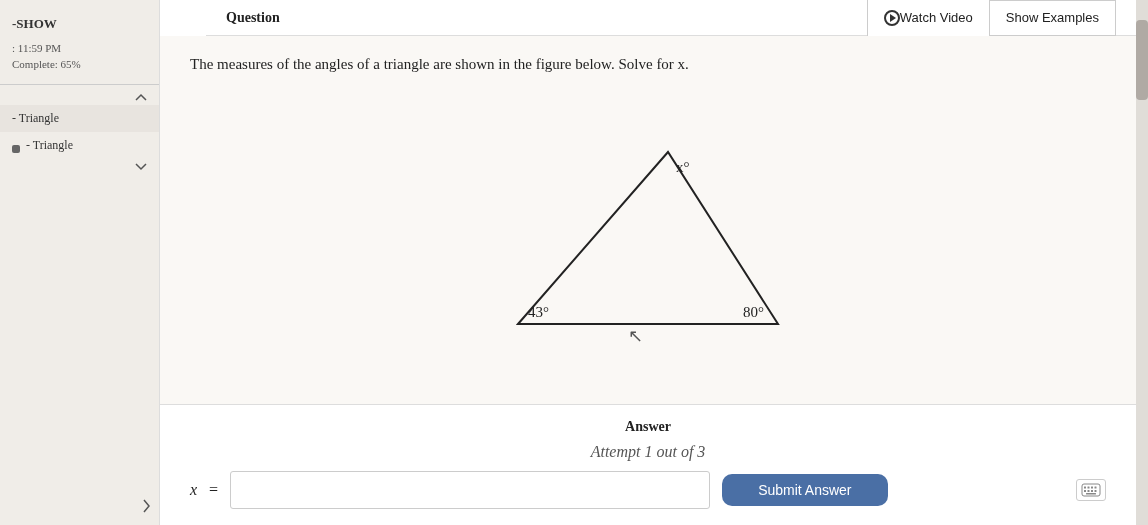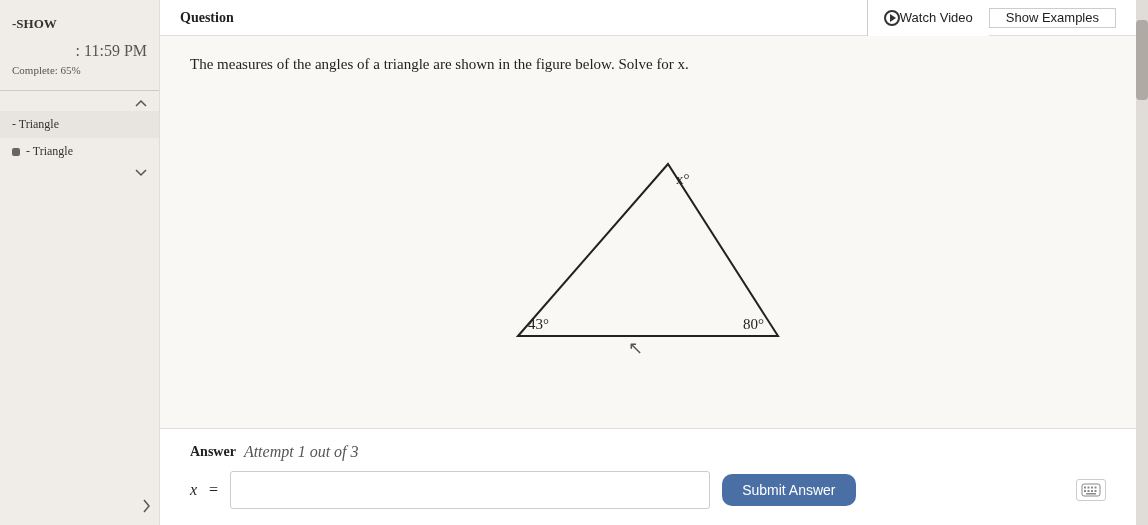--- a/index.html
+++ b/index.html
@@ -23,24 +23,23 @@
       border-right: 1px solid #ddd;
       position: relative;
     }
     .sidebar-title {
       font-size: 13px;
       font-weight: bold;
       color: #333;
       padding: 8px 12px;
     }
     .sidebar-time {
-      font-size: 16px;
+      font-size: 11px;
       color: #555;
       padding: 2px 12px;
-      text-align: right;
     }
     .sidebar-complete {
       font-size: 11px;
       color: #555;
       padding: 2px 12px 10px;
     }
     .sidebar-divider {
       border: none;
       border-top: 1px solid #ccc;
       margin: 4px 0;
@@ -50,21 +49,21 @@
       justify-content: flex-end;
       padding: 4px 12px;
       cursor: pointer;
     }
     .sidebar-item {
       font-size: 12px;
       color: #333;
       padding: 6px 12px;
       cursor: pointer;
       display: flex;
-      align-items: center;
+      align-items: flex-end;
       gap: 6px;
     }
     .sidebar-item.active {
       background: #e8e4df;
     }
     .sidebar-item-dot {
       width: 8px;
       height: 8px;
       background: #666;
       border-radius: 2px;
@@ -94,20 +93,21 @@
     }
 
     
     .topbar {
       display: flex;
       align-items: center;
       border-bottom: 1px solid #ddd;
       padding: 0 20px;
       height: 36px;
       gap: 0;
+      margin-left: 46px;
     }
     .topbar-question {
       font-size: 14px;
       font-weight: bold;
       color: #222;
       flex: 1;
     }
     .topbar-watch {
       display: flex;
       align-items: center;
@@ -138,21 +138,21 @@
       border-bottom: 4px solid transparent;
       border-left: 6px solid #333;
       margin-left: 2px;
     }
     .topbar-examples {
       border: 1px solid #ccc;
       padding: 5px 16px;
       font-size: 13px;
       color: #222;
       cursor: pointer;
-      height: 20px;
+      height: 36px;
       background: #fff;
       display: flex;
       align-items: center;
     }
 
     
     .content {
       flex: 1;
       padding: 20px 30px 10px;
       background: #faf8f5;
@@ -184,20 +184,21 @@
     .answer-area {
       border-top: 1px solid #ddd;
       background: #fff;
       padding: 14px 30px 16px;
     }
     .answer-label-row {
       display: flex;
       align-items: center;
       gap: 8px;
       margin-bottom: 10px;
+      flex-direction: column;
     }
     .answer-bold {
       font-size: 14px;
       font-weight: bold;
       color: #222;
     }
     .attempt-text {
       font-size: 16px;
       color: #555;
       font-style: italic;
@@ -225,21 +226,21 @@
       border-radius: 3px;
       padding: 0 10px;
       font-size: 15px;
       outline: none;
     }
     .submit-btn {
       background: #4a6fa5;
       color: #fff;
       border: none;
       border-radius: 10px;
-      padding: 8px 20px;
+      padding: 8px 36px;
       font-size: 14px;
       cursor: pointer;
       font-weight: 500;
     }
     .keyboard-icon {
       margin-left: auto;
       width: 30px;
       height: 22px;
       border: 1px solid #ccc;
       border-radius: 3px;

